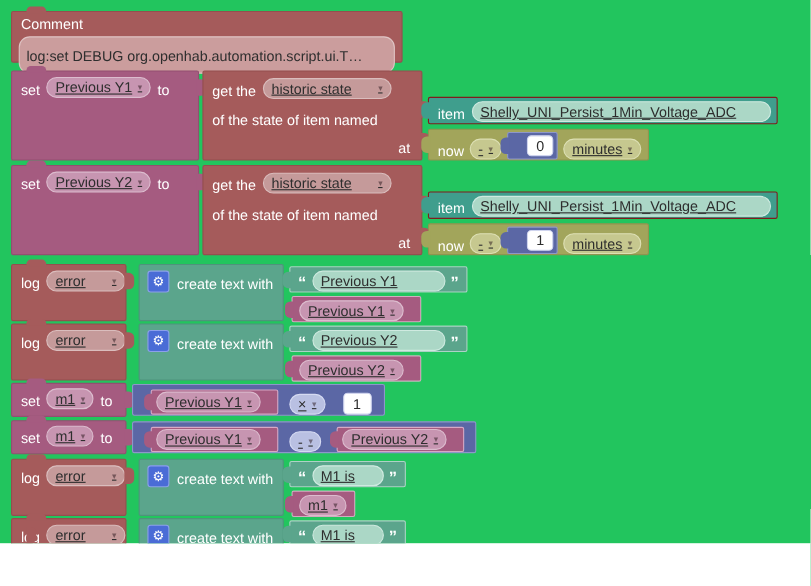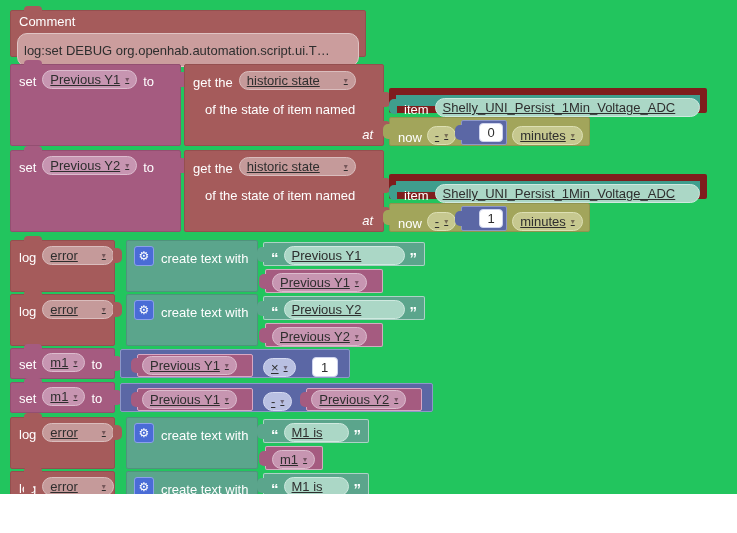--- a/index.html
+++ b/index.html
@@ -2,21 +2,21 @@
 <html><head>
 <meta charset="utf-8">
 <style>
   html,body{margin:0;padding:0;background:#fff;}
   #canvas{position:relative;width:737px;height:494px;background:#22c55e;overflow:hidden;
           font-family:"Liberation Sans",sans-serif;font-size:13px;cursor:default;}
   .blk{position:absolute;box-sizing:border-box;border-radius:2px;color:#fff;}
   .red {background:#a55b5b;border:1px solid #944f4f;}
   .pur {background:#a55b80;border:1px solid #934f71;}
   .teal{background:#5ba58c;border:1px solid #4f937c;}
-  .itm {background:#3f9e8d;border:7px solid #7f1d1d;}
+  .itm {background:#3f9e8d;border:1px solid #7f1d1d;}
   .olv {background:#a2a55b;border:1px solid #90944f;}
   .blu {background:#5b67a5;border:1px solid #8d97c9;}
   .child{border:1px solid rgba(255,255,255,.5);}
   
   .stack::before{content:"";position:absolute;top:-5px;left:13px;width:18px;height:6px;
                  background:inherit;border-radius:4px 4px 0 0;}
   .bump-bot::after{content:"";position:absolute;bottom:-6px;left:13px;width:18px;height:7px;
                  background:inherit;border-radius:0 0 4px 4px;}
   
   .rtab::after{content:"";position:absolute;right:-8px;top:7px;width:9px;height:15px;
@@ -48,22 +48,22 @@
         padding-right:3px;box-sizing:border-box;}
   .varchild{position:relative;display:flex;align-items:center;height:23px;padding:0 4px;
         background:#a55b80;border:1px solid #d8a8c4;border-radius:2px;box-sizing:border-box;}
   .gear{width:18px;height:18px;background:#4a6cd6;border:1px solid #8ba0ea;border-radius:3px;
         color:#fff;font-size:12px;display:flex;align-items:center;justify-content:center;flex:none;}
   .qm{font-size:15px;font-weight:bold;color:#fff;line-height:10px;position:relative;top:-2px;}
   .cfield{position:absolute;left:6px;top:22px;width:342px;height:19px;background:#cb9d9d;
         border:1px solid #dfc4c4;border-radius:10px;color:#2e2e2e;display:flex;
         align-items:center;padding:16px 6px;box-sizing:border-box;overflow:hidden;white-space:nowrap;}
   .l1{position:absolute;left:8px;top:6px;}
-  .l2{position:absolute;left:20px;top:37px;}
-  .l3{position:absolute;right:10px;top:62px;font-style:italic;}
+  .l2{position:absolute;left:8px;top:37px;}
+  .l3{position:absolute;right:10px;top:62px;}
 </style>
 </head>
 <body>
 
 <div id="canvas">
 
   <div class="blk red stack" style="left:10px;top:10px;width:356px;height:47px">
     <div class="abs lab" style="left:8px;top:3px">Comment</div>
     <div class="cfield">log:set DEBUG org.openhab.automation.script.ui.T…</div>
   </div>

